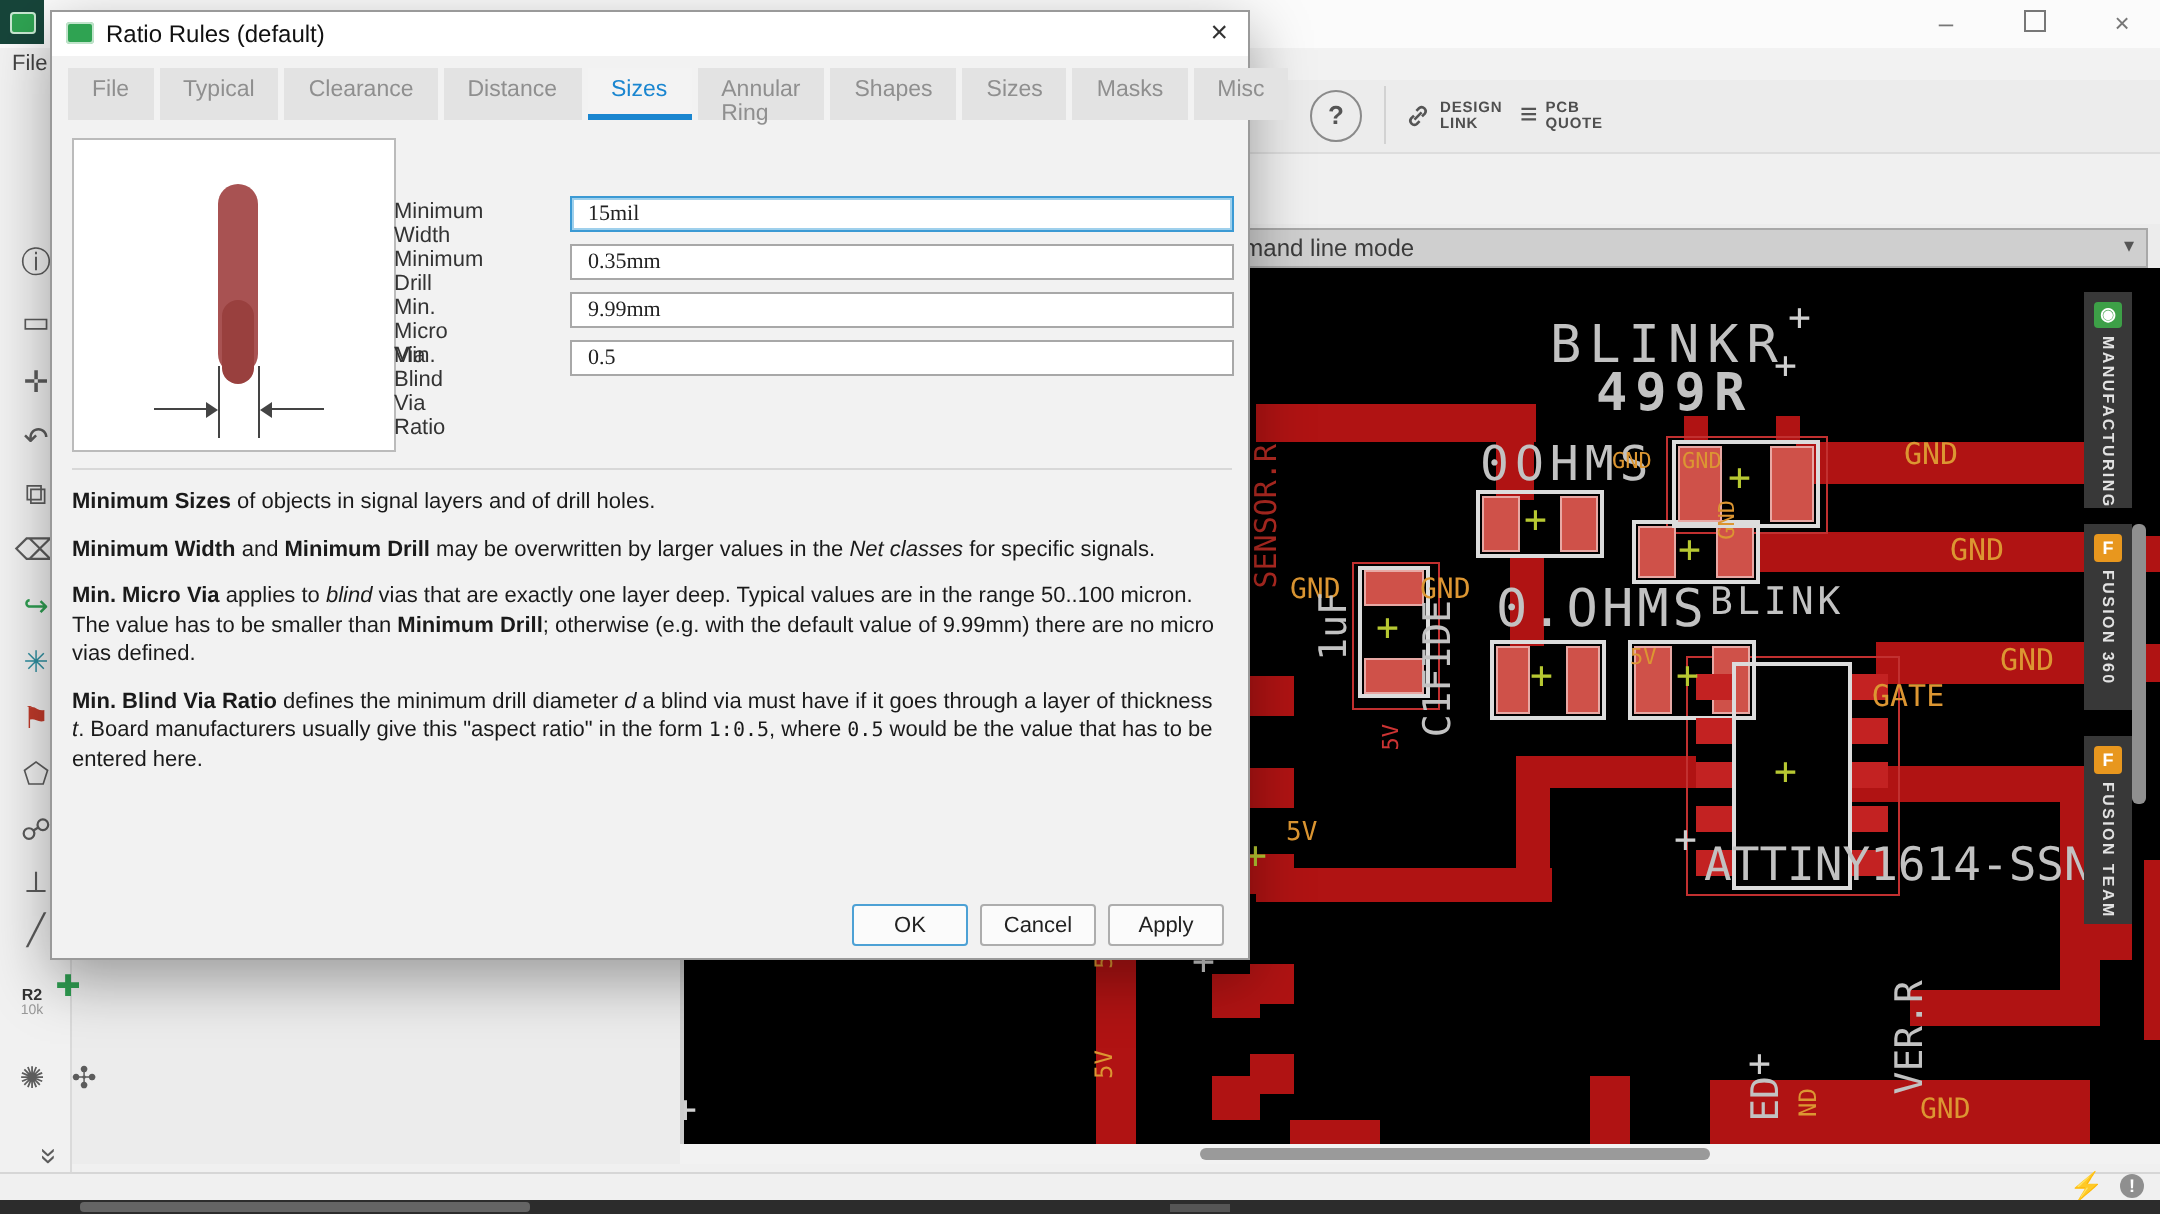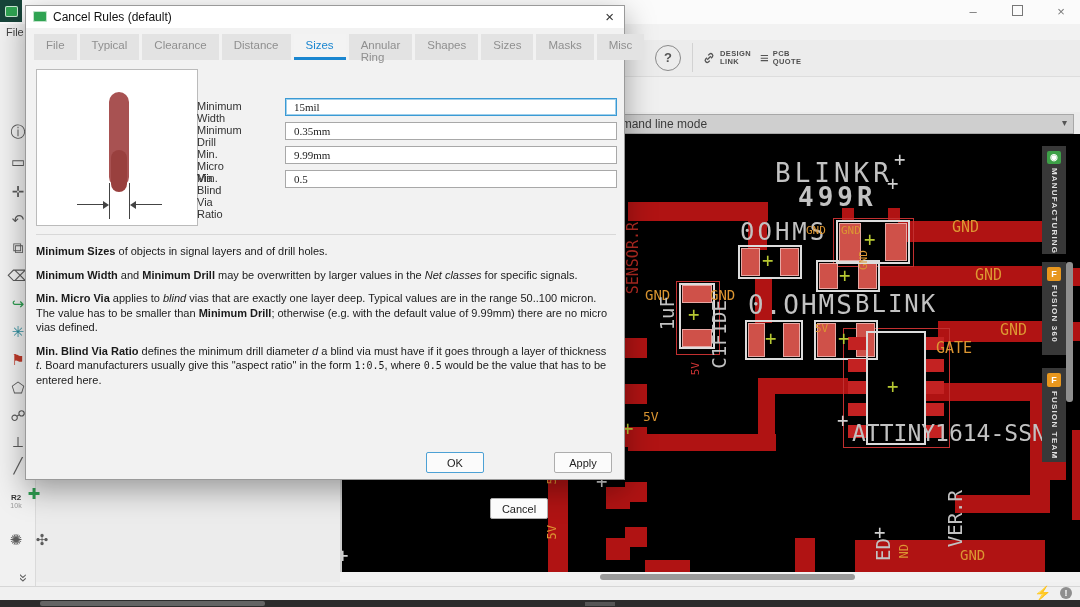--- a/index.html
+++ b/index.html
@@ -215,21 +215,21 @@
       <div class="icpad" style="left: 508px; top: 247px; width: 18px; height: 13px; position: absolute;"></div>
       <div class="icpad" style="left: 586px; top: 247px; width: 18px; height: 13px; position: absolute;"></div>
       <div class="icpad" style="left: 508px; top: 269px; width: 18px; height: 13px; position: absolute;"></div>
       <div class="icpad" style="left: 586px; top: 269px; width: 18px; height: 13px; position: absolute;"></div>
       <div class="icpad" style="left: 508px; top: 291px; width: 18px; height: 13px; position: absolute;"></div>
       <div class="icpad" style="left: 586px; top: 291px; width: 18px; height: 13px; position: absolute;"></div>
       <div class="pcb-label" style="font-size: 26px; color: rgb(194, 194, 194); letter-spacing: 4px; left: 435px; top: 26px; position: absolute;">BLINKR</div>
       <div class="pcb-label" style="font-size: 26px; color: rgb(194, 194, 194); letter-spacing: 4px; left: 458px; top: 50px; position: absolute; font-weight: bold;">499R</div>
       <div class="pcb-label" style="font-size: 24px; color: rgb(194, 194, 194); letter-spacing: 3px; left: 400px; top: 86px; position: absolute;">0OHMS</div>
       <div class="pcb-label" style="font-size: 26px; color: rgb(194, 194, 194); letter-spacing: 2px; left: 408px; top: 158px; position: absolute;">0.OHMS</div>
-      <div class="pcb-label" style="font-size: 24px; color: rgb(194, 194, 194); letter-spacing: 2px; left: 515px; top: 158px; position: absolute;">BLINK</div>
+      <div class="pcb-label" style="font-size: 19px; color: rgb(194, 194, 194); letter-spacing: 2px; left: 515px; top: 158px; position: absolute;">BLINK</div>
       <div class="pcb-label" style="font-size: 23px; color: rgb(194, 194, 194); left: 512px; top: 288px; position: absolute;">ATTINY1614-SSN</div>
       <div class="pcb-label" style="font-size: 15px; color: rgb(220, 150, 50); left: 612px; top: 86px; position: absolute;">GND</div>
       <div class="pcb-label" style="font-size: 15px; color: rgb(220, 150, 50); left: 635px; top: 134px; position: absolute;">GND</div>
       <div class="pcb-label" style="font-size: 15px; color: rgb(220, 150, 50); left: 660px; top: 189px; position: absolute;">GND</div>
       <div class="pcb-label" style="font-size: 14px; color: rgb(220, 150, 50); left: 305px; top: 154px; position: absolute;">GND</div>
       <div class="pcb-label" style="font-size: 14px; color: rgb(220, 150, 50); left: 370px; top: 154px; position: absolute;">GND</div>
       <div class="pcb-label" style="font-size: 11px; color: rgb(220, 150, 50); left: 466px; top: 91px; position: absolute;">GND</div>
       <div class="pcb-label" style="font-size: 11px; color: rgb(220, 150, 50); left: 501px; top: 91px; position: absolute;">GND</div>
       <div class="pcb-label" style="font-size: 14px; color: rgb(220, 150, 50); left: 620px; top: 414px; position: absolute;">GND</div>
       <div class="pcb-label" style="font-size: 15px; color: rgb(220, 150, 50); left: 596px; top: 207px; position: absolute;">GATE</div>
@@ -311,21 +311,21 @@
     <span id="warn">!</span>
   </div>
   <div id="bottomstrip">
     <div class="seg1"></div>
     <div class="seg2"></div>
   </div>
 
   <div id="dialog">
     <div class="dlg-title">
       <span class="dlg-icon"></span>
-      <span class="dlg-title-text">Cancel Rules (default)</span>
+      <span class="dlg-title-text">Ratio Rules (default)</span>
       <span class="dlg-close">×</span>
     </div>
     <div id="dlg-tabs">
         <div class="tab">File</div>
         <div class="tab">Typical</div>
         <div class="tab">Clearance</div>
         <div class="tab">Distance</div>
         <div class="tab active">Sizes</div>
         <div class="tab">Annular Ring</div>
         <div class="tab">Shapes</div>
@@ -355,18 +355,18 @@
       </div>
     <div class="dlg-sep"></div>
     <div id="paras">
         <p><span class="b ">Minimum Sizes</span><span class=""> of objects in signal layers and of drill holes.</span></p>
         <p><span class="b ">Minimum Width</span><span class=""> and </span><span class="b ">Minimum Drill</span><span class=""> may be overwritten by larger values in the </span><span class="i ">Net classes</span><span class=""> for specific signals.</span></p>
         <p><span class="b ">Min. Micro Via</span><span class=""> applies to </span><span class="i ">blind</span><span class=""> vias that are exactly one layer deep. Typical values are in the range 50..100 micron. The value has to be smaller than </span><span class="b ">Minimum Drill</span><span class="">; otherwise (e.g. with the default value of 9.99mm) there are no micro vias defined.</span></p>
         <p><span class="b ">Min. Blind Via Ratio</span><span class=""> defines the minimum drill diameter </span><span class="i ">d</span><span class=""> a blind via must have if it goes through a layer of thickness </span><span class="i ">t</span><span class="">. Board manufacturers usually give this "aspect ratio" in the form </span><span class="m">1:0.5</span><span class="">, where </span><span class="m">0.5</span><span class=""> would be the value that has to be entered here.</span></p>
       </div>
     <div id="dlg-buttons">
         <button class="dlg-btn primary" style="left: 400px; top: 446px; width: 58px; height: 21px; position: absolute;">OK</button>
-        <button class="dlg-btn" style="left: 464px; top: 446px; width: 58px; height: 21px; position: absolute; margin-top: 46px;">Cancel</button>
+        <button class="dlg-btn" style="left: 464px; top: 446px; width: 58px; height: 21px; position: absolute;">Cancel</button>
         <button class="dlg-btn" style="left: 528px; top: 446px; width: 58px; height: 21px; position: absolute;">Apply</button>
       </div>
   </div>
 
 </div>
 
 </body></html>

